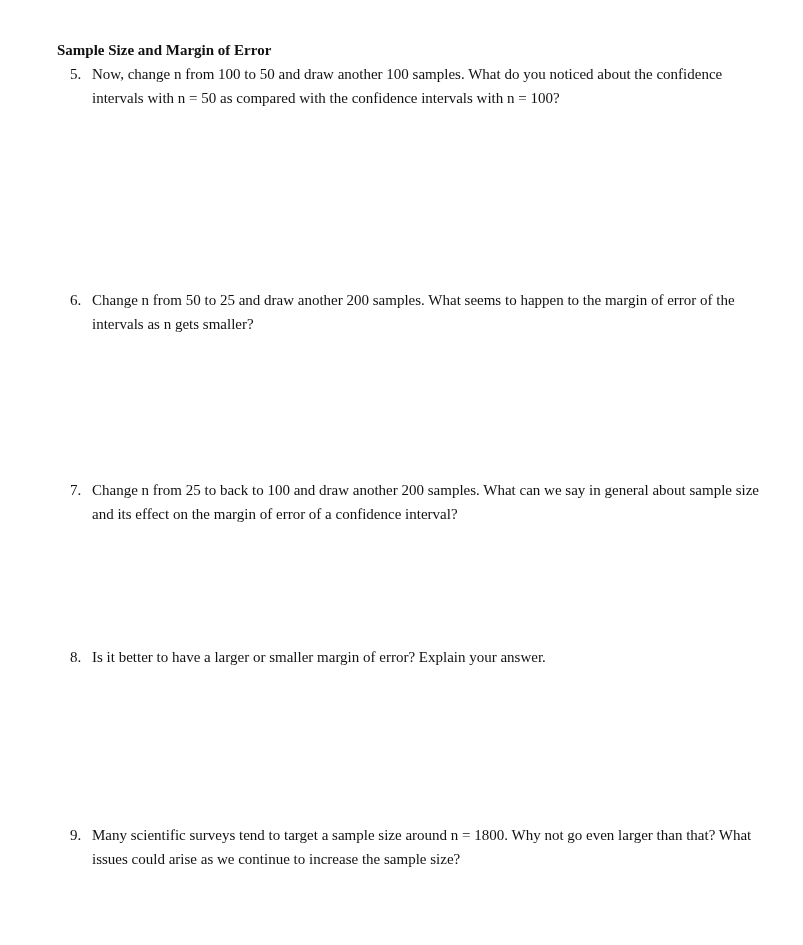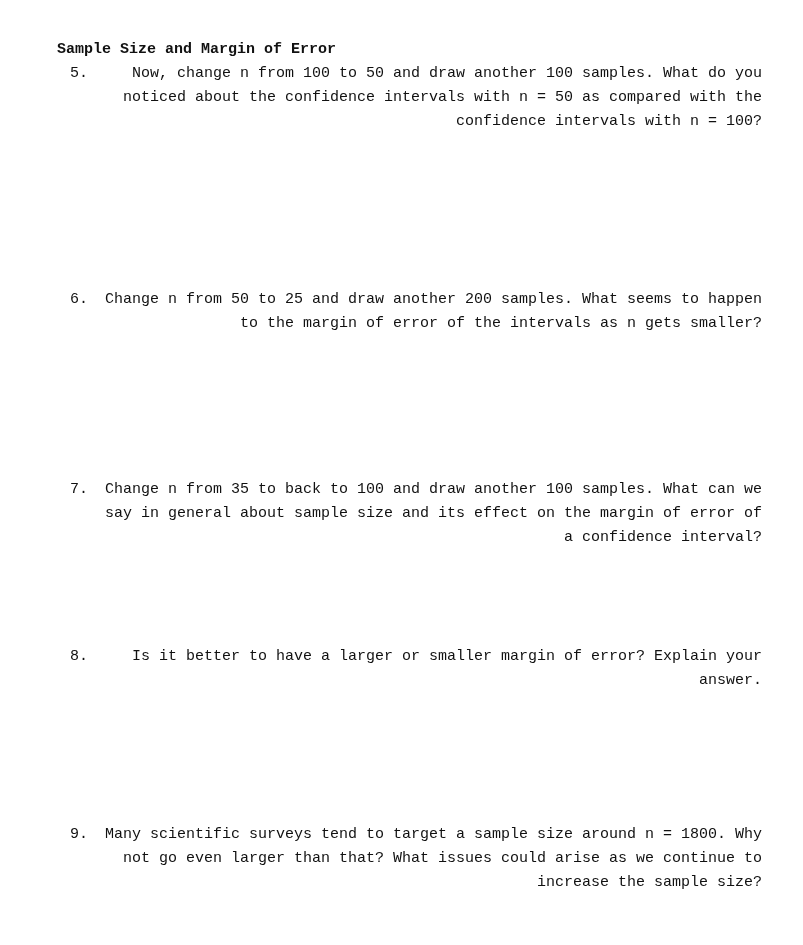--- a/index.html
+++ b/index.html
@@ -5,21 +5,21 @@
   html, body {
     margin: 0;
     padding: 0;
     background: #ffffff;
   }
   .page {
     position: relative;
     width: 803px;
     height: 945px;
     background: #ffffff;
-    font-family: Liberation Mono, monospace;
+    font-family: Liberation Serif, serif;
     color: #111111;
     overflow: hidden;
     border-radius: 30px;
   }
   .heading {
     position: absolute;
     left: 57px;
     top: 38px;
     font-size: 15px;
     line-height: 24px;
@@ -33,21 +33,20 @@
     display: flex;
     font-size: 15px;
     line-height: 24px;
   }
   .q-num {
     width: 22px;
     flex-shrink: 0;
   }
   .q-text {
     flex: 1;
-    text-align: right;
   }
   .q5 { top: 62px; }
   .q6 { top: 288px; }
   .q7 { top: 478px; }
   .q8 { top: 645px; }
   .q9 { top: 823px; }
 </style>
 </head>
 <body>
 
@@ -60,21 +59,21 @@
     <span class="q-text">Now, change n from 100 to 50 and draw another 100 samples. What do you noticed about the confidence intervals with n = 50 as compared with the confidence intervals with n = 100?</span>
   </div>
 
   <div class="question q6">
     <span class="q-num">6.</span>
     <span class="q-text">Change n from 50 to 25 and draw another 200 samples. What seems to happen to the margin of error of the intervals as n gets smaller?</span>
   </div>
 
   <div class="question q7">
     <span class="q-num">7.</span>
-    <span class="q-text">Change n from 35 to back to  100 and draw another 100 samples. What can we say in general about sample size and its effect on the margin of error of a confidence interval?</span>
+    <span class="q-text">Change n from 25 to back to  100 and draw another 200 samples. What can we say in general about sample size and its effect on the margin of error of a confidence interval?</span>
   </div>
 
   <div class="question q8">
     <span class="q-num">8.</span>
     <span class="q-text">Is it better to have a larger or smaller margin of error? Explain your answer.</span>
   </div>
 
   <div class="question q9">
     <span class="q-num">9.</span>
     <span class="q-text">Many scientific surveys tend to target a sample size around n = 1800. Why not go even larger than that? What issues could arise as we continue to increase the sample size?</span>

